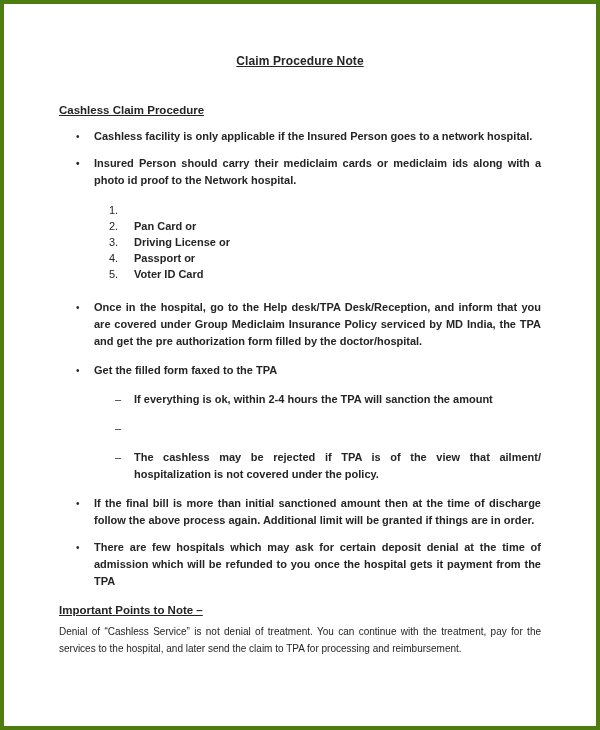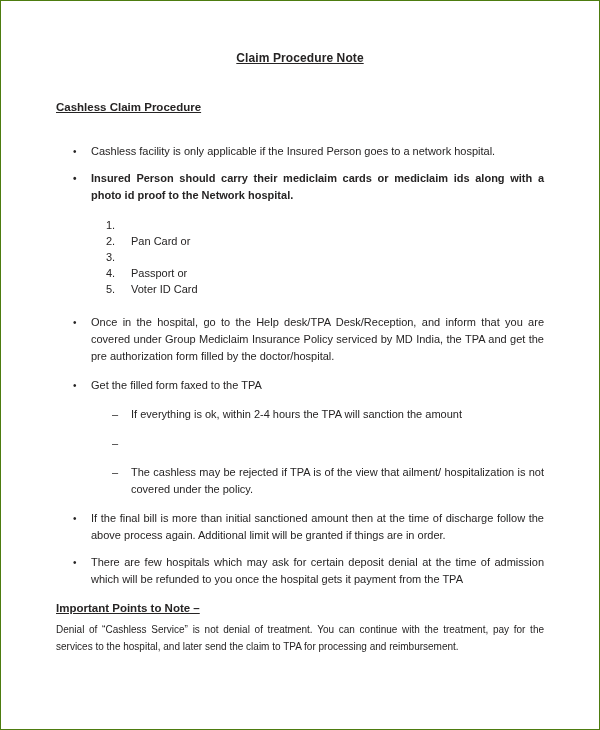--- a/index.html
+++ b/index.html
@@ -8,54 +8,54 @@
     width: 600px;
     height: 730px;
     font-family: "Liberation Sans", sans-serif;
     color: #262424;
     overflow: hidden;
   }
   .page {
     width: 600px;
     height: 730px;
     background: #ffffff;
-    border: 1px solid #4d7c0f;
+    border: 4px solid #4d7c0f;
     padding: 50px 55px 0 55px;
     overflow: hidden;
   }
   .doc-title {
     text-align: center;
     font-weight: bold;
     font-size: 12px;
     text-decoration: underline;
     margin-bottom: 36px;
     letter-spacing: 0.1px;
   }
   .section-heading {
     font-weight: bold;
     font-size: 11.5px;
     text-decoration: underline;
-    margin-bottom: 30px;
+    margin-bottom: 12px;
   }
   .section-heading.second {
     margin-top: 14px;
     margin-bottom: 7px;
   }
   .li {
     display: flex;
     align-items: flex-start;
     font-size: 11px;
     line-height: 17px;
     margin-bottom: 10px;
   }
   .li .marker {
     flex: 0 0 auto;
     display: inline-block;
   }
-  .li .text { flex: 1 1 auto; }
+  .li .text { flex: 1 1 auto; font-weight: bold; }
   .just { text-align: justify; }
   .bold { font-weight: bold; }
 
   
   .l1 { padding-left: 17px; }
   .l1 .marker { width: 18px; font-size: 10px; }
 
   
   .numlist { margin: 13px 0 17px 0; }
   .l2num { padding-left: 50px; line-height: 16px; margin-bottom: 0; }
@@ -95,20 +95,21 @@
   <div class="numlist">
     <div class="li l2num">
       <span class="marker">1.</span>
     </div>
     <div class="li l2num">
       <span class="marker">2.</span>
       <span class="text">Pan Card or</span>
     </div>
     <div class="li l2num">
       <span class="marker">3.</span>
+      <span class="text">Driving License or</span>
     </div>
     <div class="li l2num">
       <span class="marker">4.</span>
       <span class="text">Passport or</span>
     </div>
     <div class="li l2num">
       <span class="marker">5.</span>
       <span class="text">Voter ID Card</span>
     </div>
   </div>

